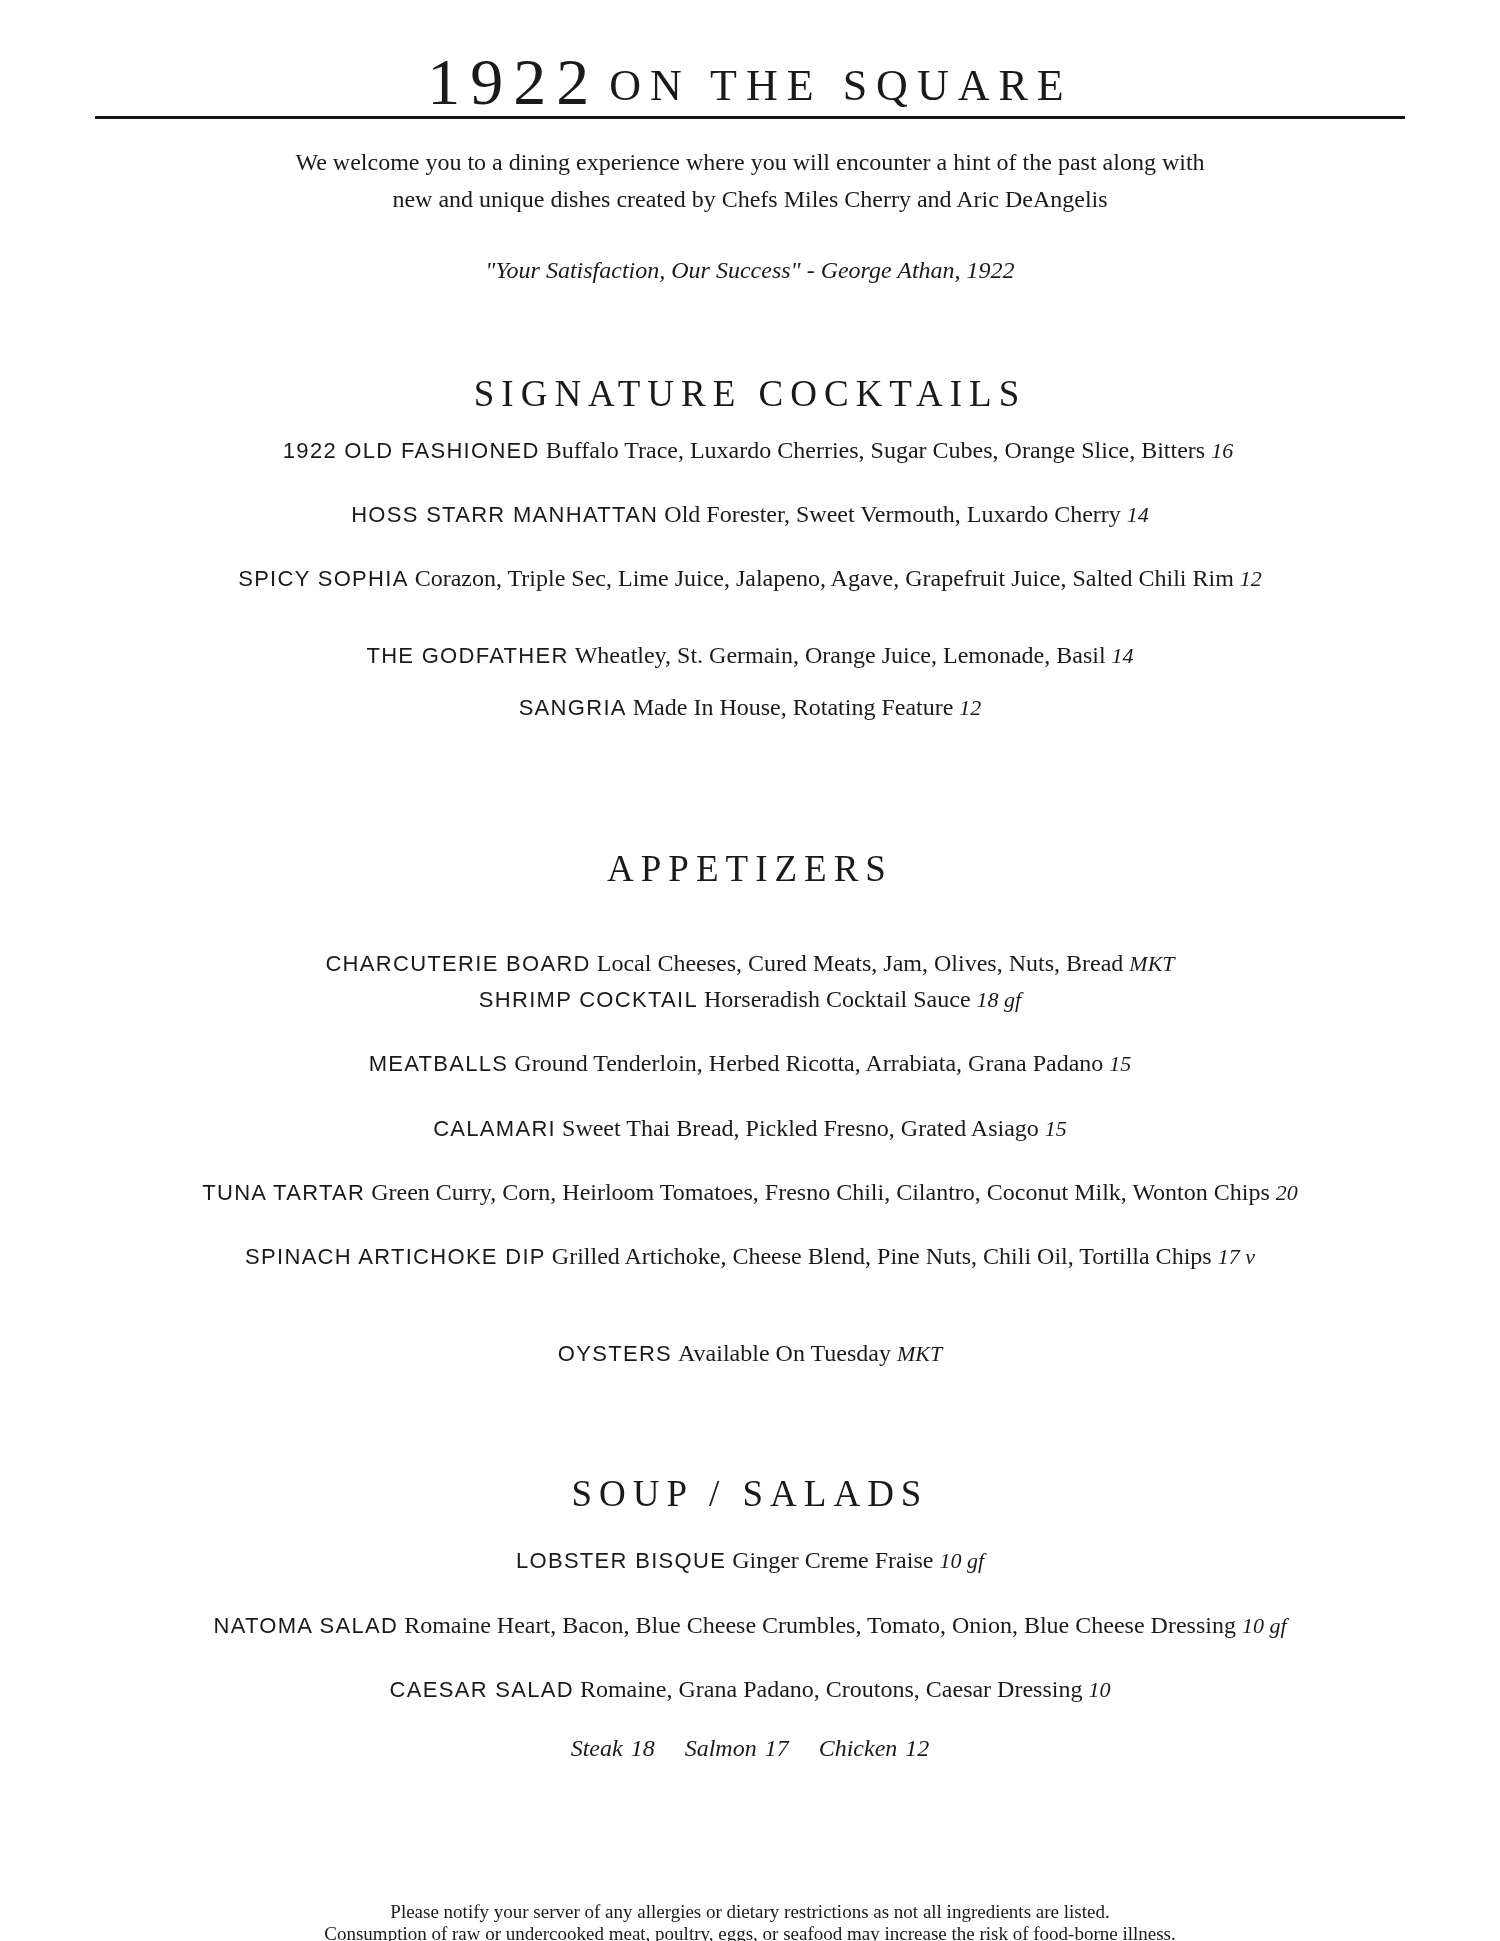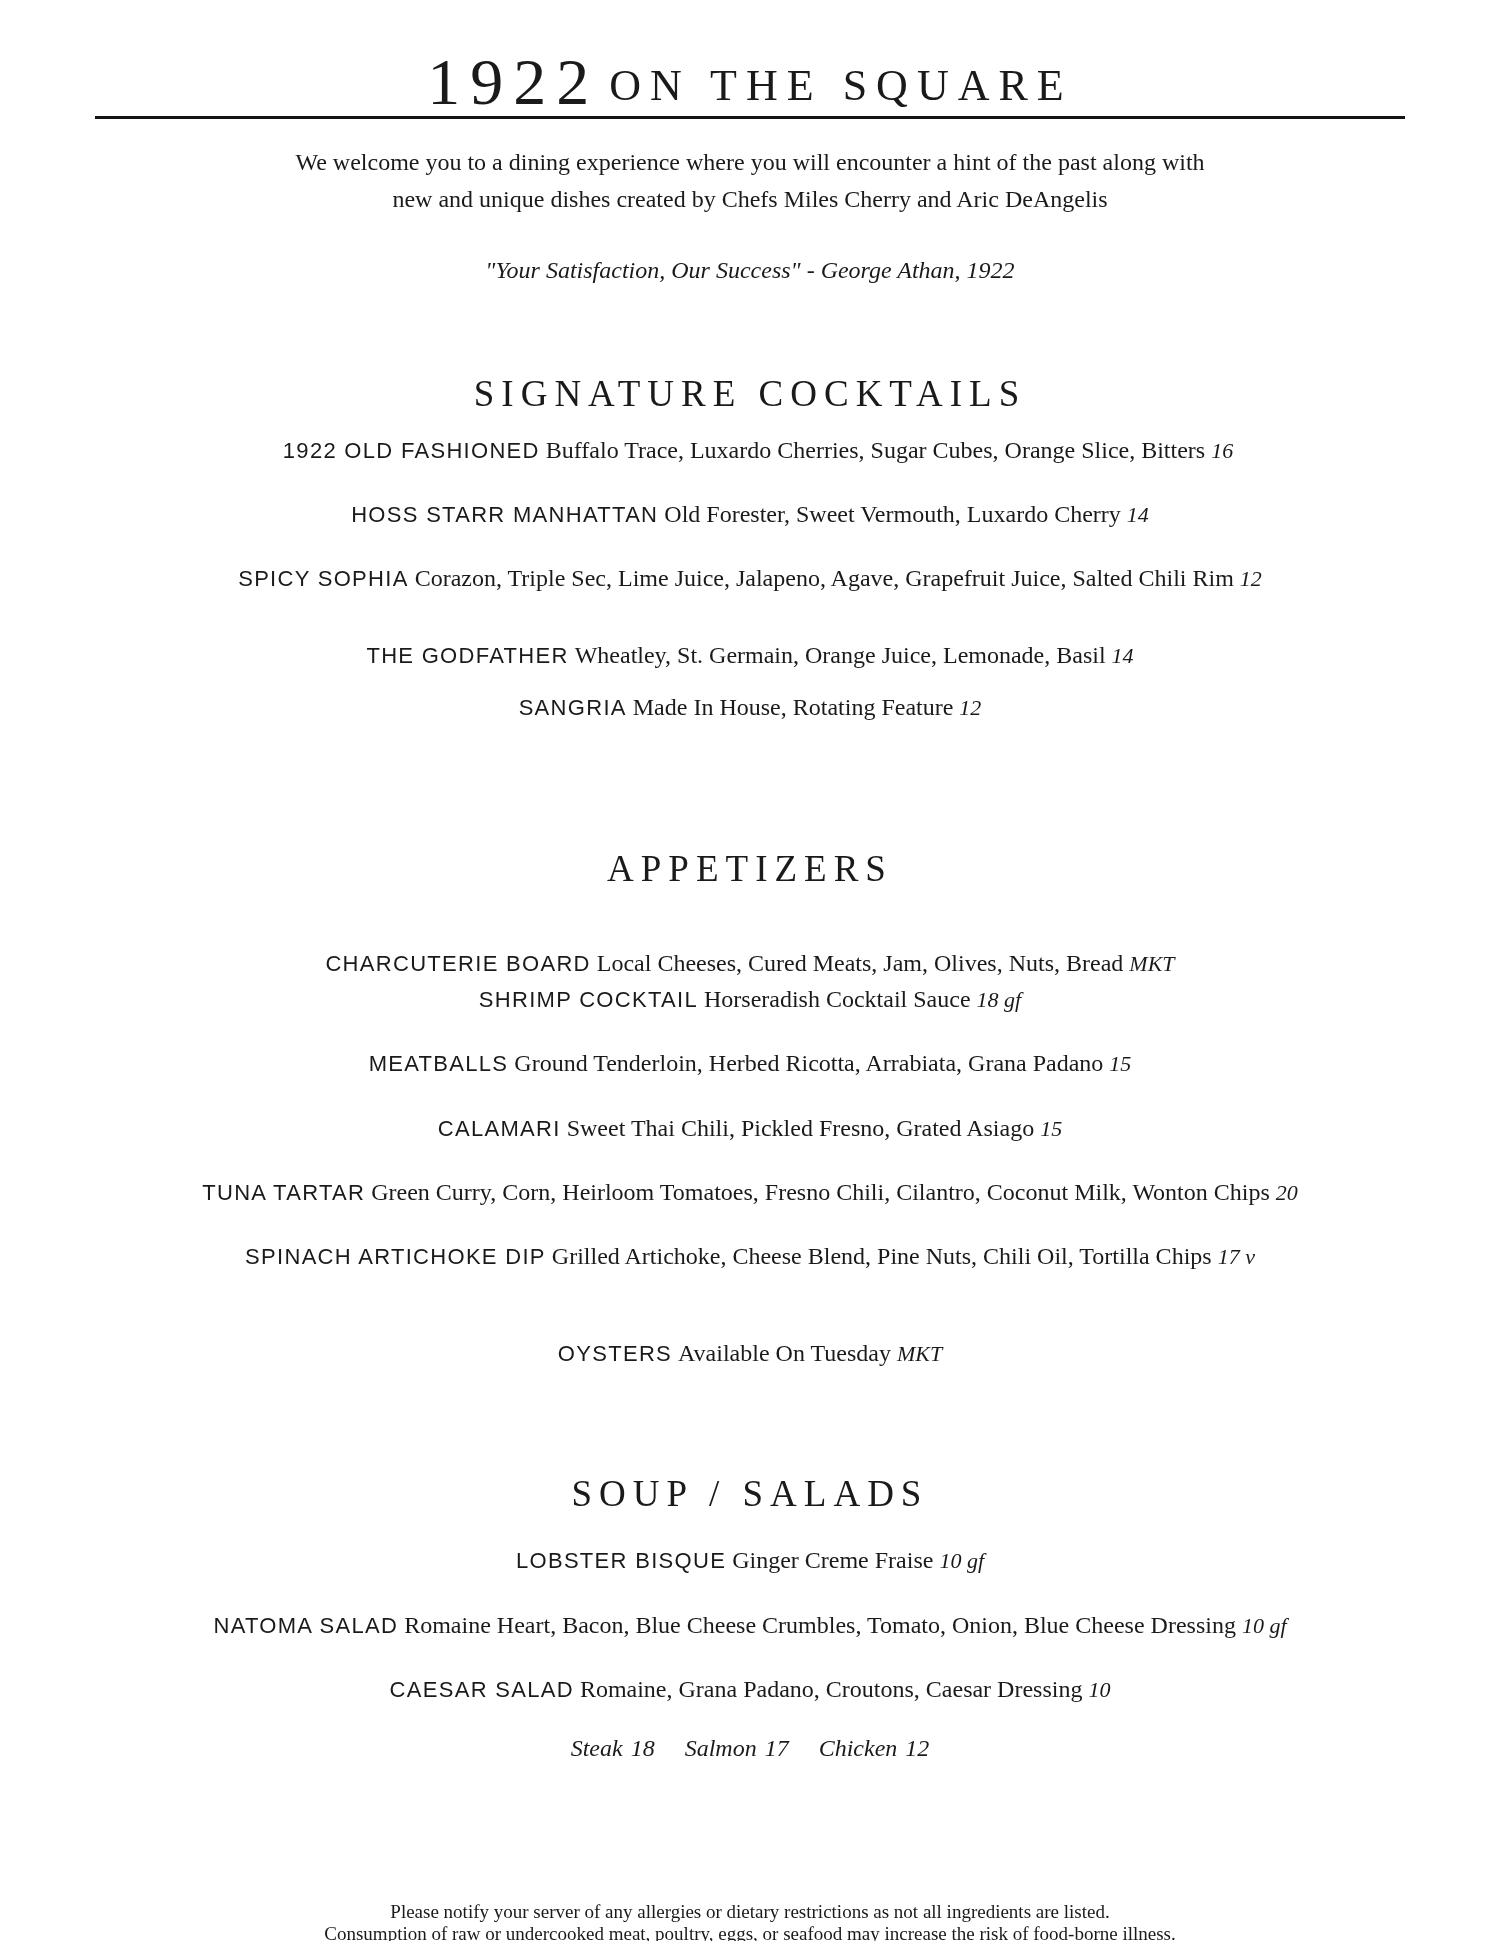--- a/index.html
+++ b/index.html
@@ -82,21 +82,21 @@
     <span class="desc">Horseradish Cocktail Sauce</span>
     <span class="price">18 gf</span>
   </div>
   <div class="center item" style="top:1050px;">
     <span class="name">MEATBALLS</span>
     <span class="desc">Ground Tenderloin, Herbed Ricotta, Arrabiata, Grana Padano</span>
     <span class="price">15</span>
   </div>
   <div class="center item" style="top:1115px;">
     <span class="name">CALAMARI</span>
-    <span class="desc">Sweet Thai Chili, Pickled Fresno, Grated Asiago</span>
+    <span class="desc">Sweet Thai Bread, Pickled Fresno, Grated Asiago</span>
     <span class="price">15</span>
   </div>
   <div class="center item" style="top:1179px;">
     <span class="name">TUNA TARTAR</span>
     <span class="desc">Green Curry, Corn, Heirloom Tomatoes, Fresno Chili, Cilantro, Coconut Milk, Wonton Chips</span>
     <span class="price">20</span>
   </div>
   <div class="center item" style="top:1243px;">
     <span class="name">SPINACH ARTICHOKE DIP</span>
     <span class="desc">Grilled Artichoke, Cheese Blend, Pine Nuts, Chili Oil, Tortilla Chips</span>

